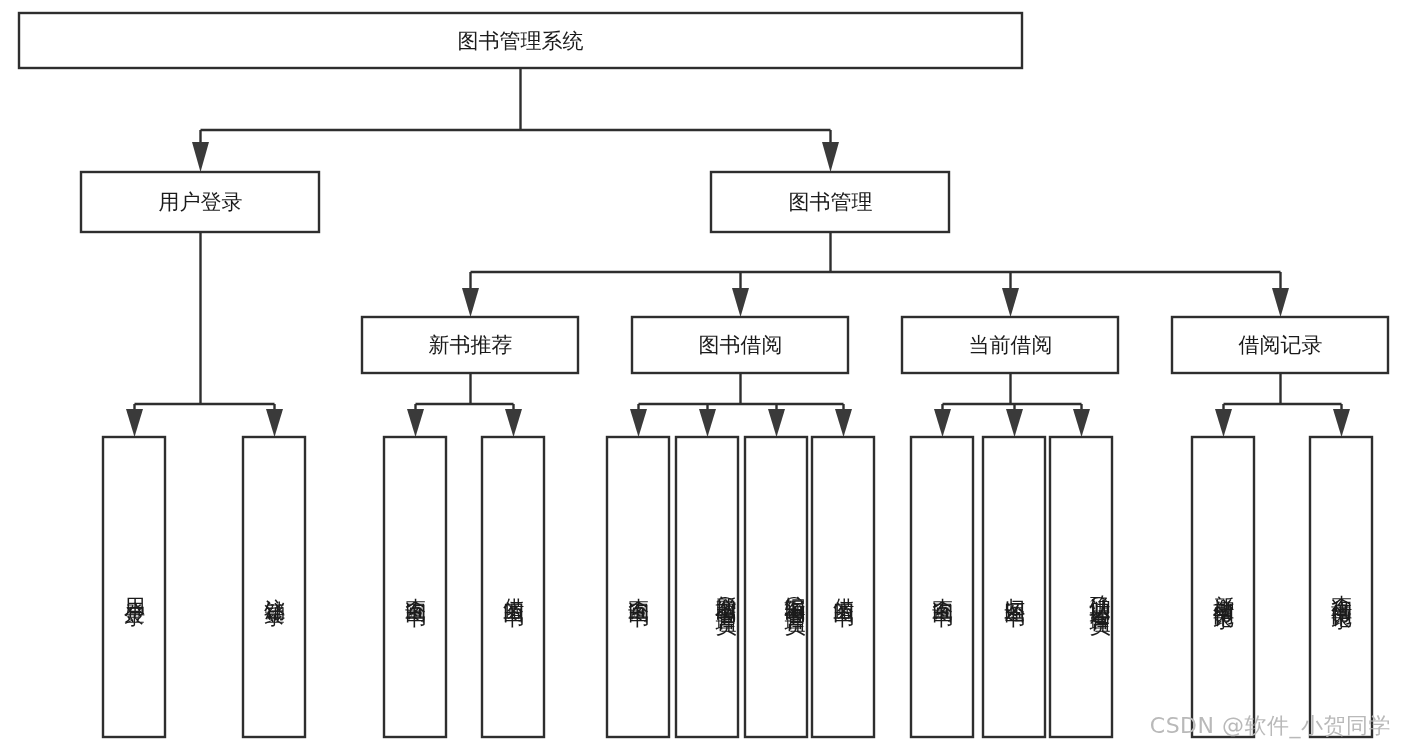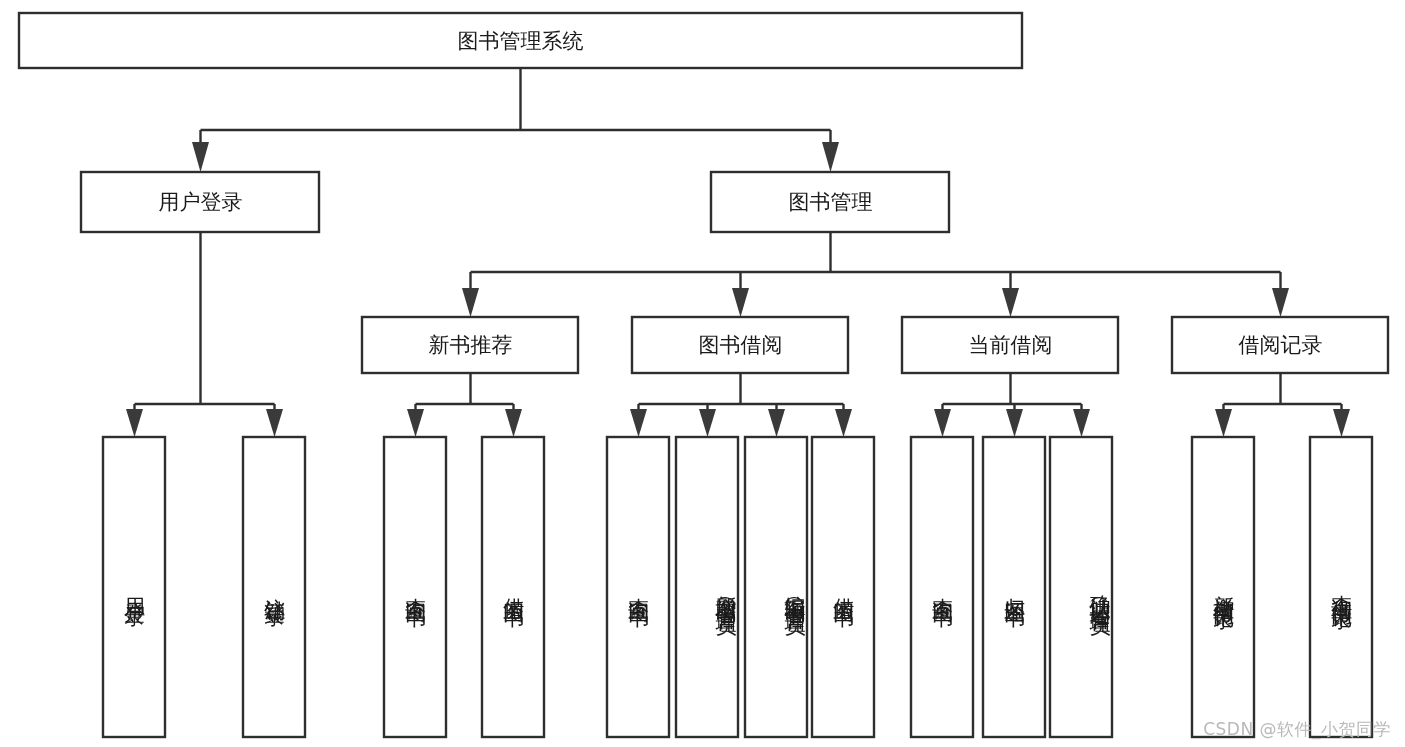--- a/index.html
+++ b/index.html
@@ -66,21 +66,21 @@
     text-align: center;
     white-space: nowrap;
     pointer-events: none;
     user-select: none;
   }
   .watermark {
     position: absolute;
     right: 14px;
     bottom: 6px;
     font-family: "DejaVu Sans", "Liberation Sans", sans-serif;
-    font-size: 17px;
+    font-size: 22px;
     color: #b9b9b9;
     white-space: nowrap;
     letter-spacing: 0.5px;
   }
 </style>
 </head>
 <body>
 
 <div id="diagram-root">
 

